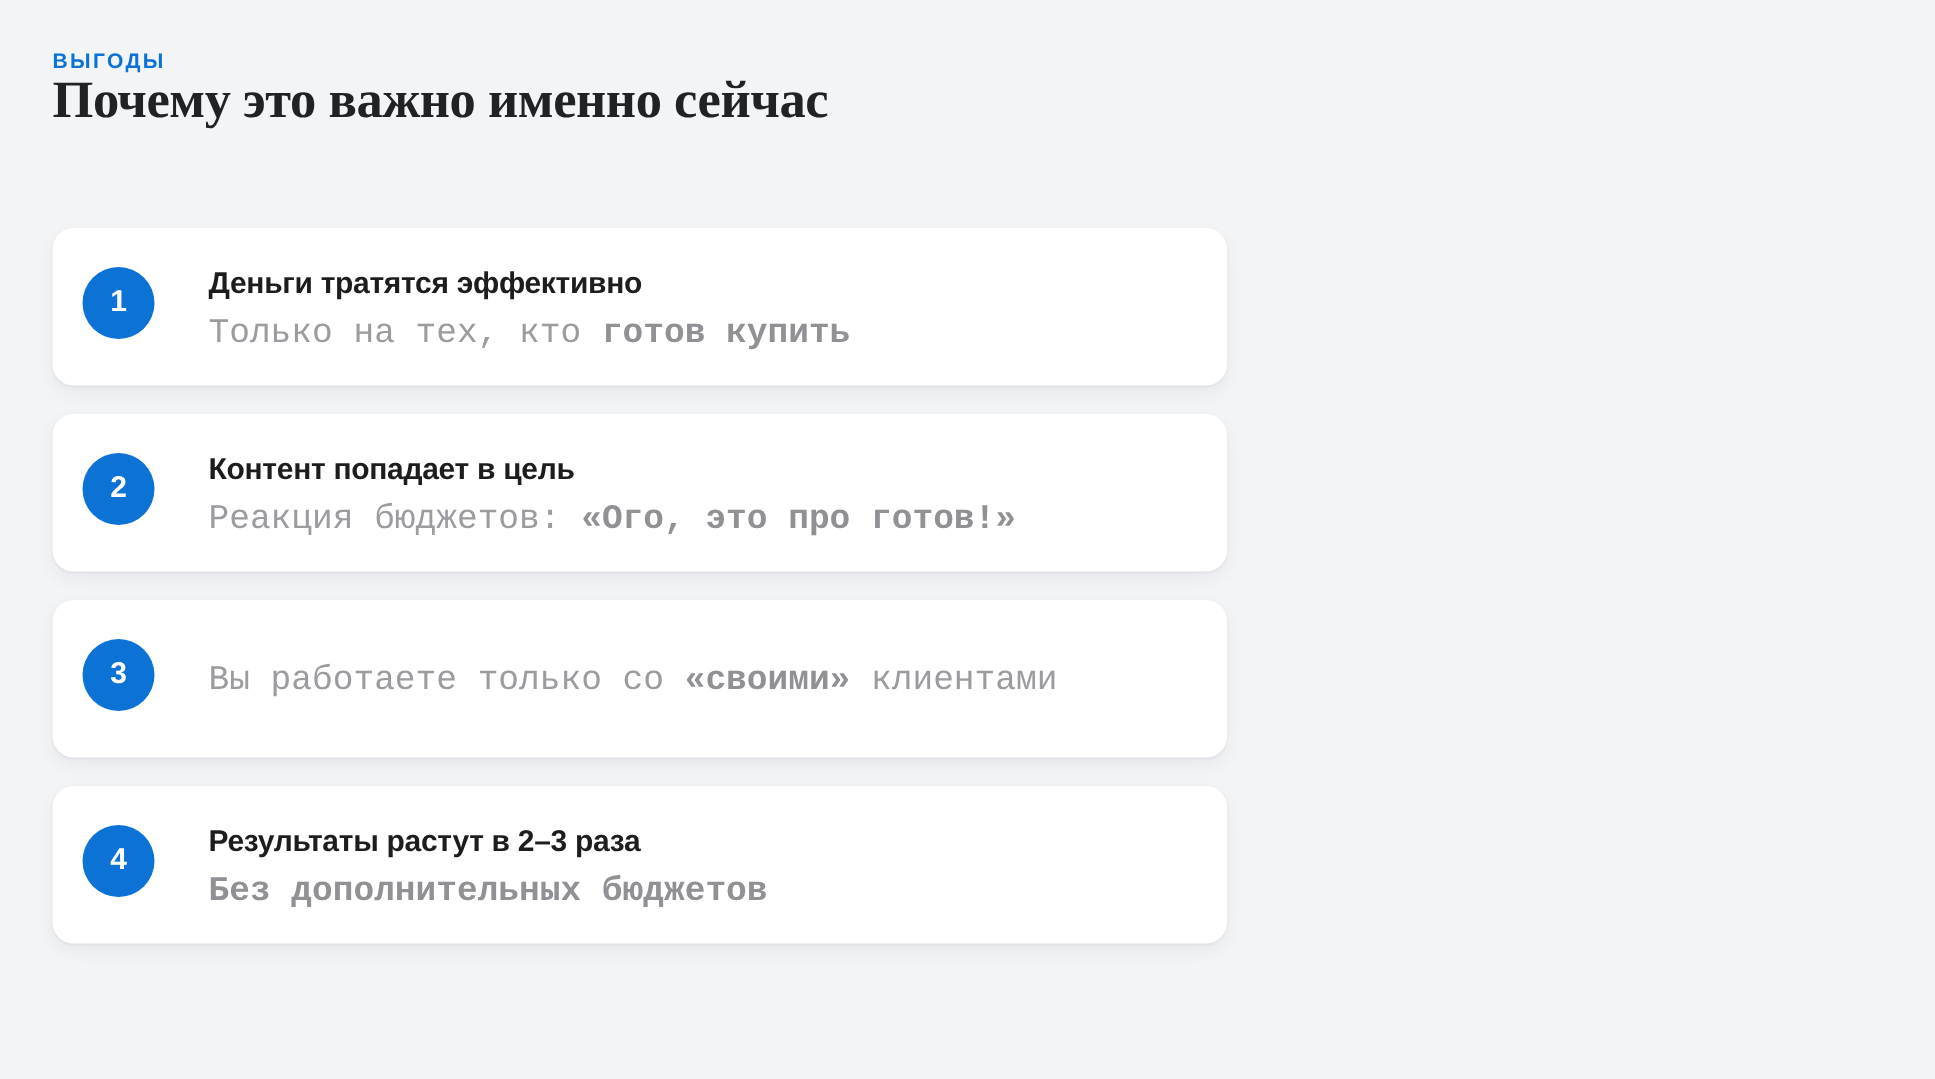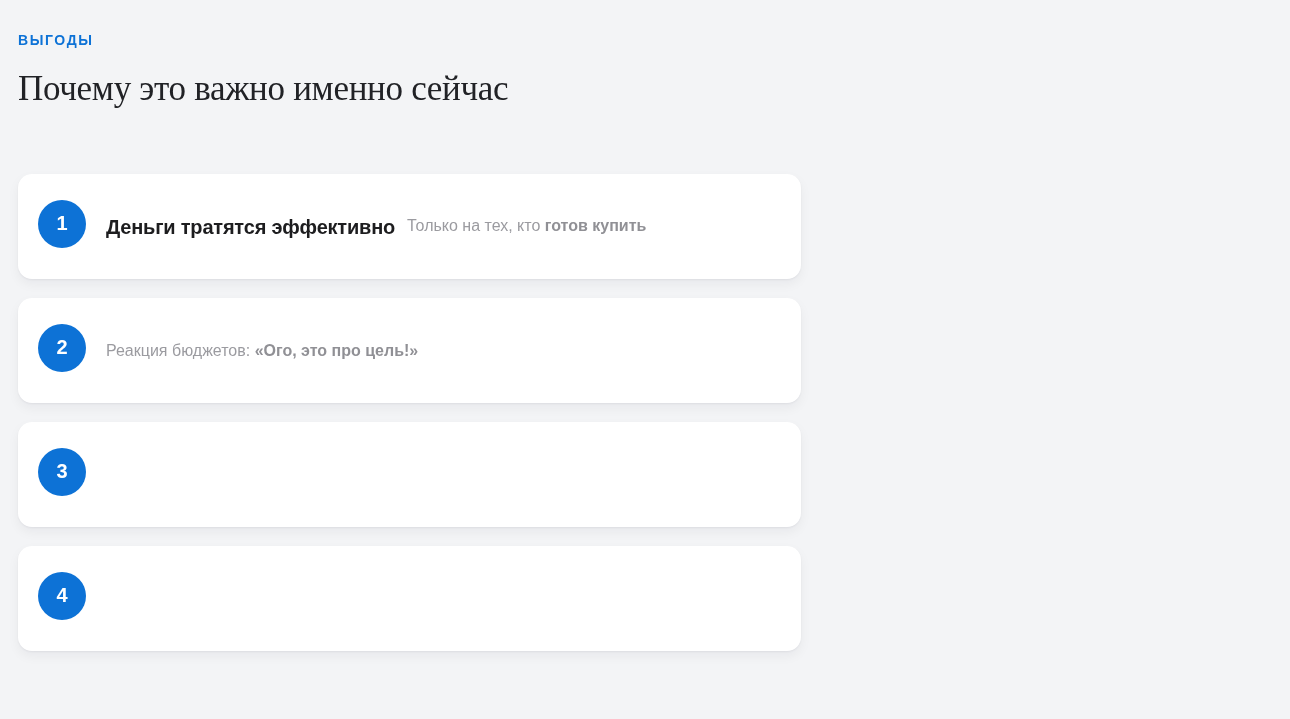--- a/index.html
+++ b/index.html
@@ -13,33 +13,32 @@
   }
   *{box-sizing:border-box;margin:0;padding:0;}
   html,body{width:1290px;height:719px;}
   body{
     background:var(--background);
     font-family:"Liberation Sans", sans-serif;
     overflow:hidden;
   }
   .page{
     width:1290px;height:719px;
-    padding:32px 0 0 18px;
+    padding:32px 0 0 35px;
   }
   .eyebrow{
     color:var(--accent);
     font-size:14px;
     font-weight:700;
     letter-spacing:1.6px;
     line-height:16px;
   }
   .page-title{
-    margin-top:22px;
     font-family:"Liberation Serif", serif;
-    font-weight:400;
+    font-weight:700;
     font-size:35px;
     line-height:38px;
     color:var(--heading);
     letter-spacing:-0.3px;
   }
   .benefits-list{
     margin-top:66px;
     display:flex;
     flex-direction:column;
     gap:19px;
@@ -61,36 +60,37 @@
     color:#ffffff;
     font-size:20px;
     font-weight:700;
     display:flex;
     align-items:center;
     justify-content:center;
     flex:0 0 48px;
     margin-top:-6px;
   }
   .card-text{
-    margin-left:20px;
+    margin-left:36px;
     display:flex;
-    flex-direction:row;
+    flex-direction:column;
     gap:12px;
   }
   .card-title{
     font-size:20px;
     font-weight:700;
     color:var(--title);
     letter-spacing:-0.2px;
     line-height:22px;
   }
   .card-desc{
-    font-size:16px;
+    font-size:23px;
     color:var(--muted);
     line-height:20px;
+    font-family:Liberation Mono, monospace;
   }
   .card-desc .desc-bold{
     font-weight:700;
     color:var(--muted-bold);
   }
 </style>
 </head>
 <body>
 
 <div class="page">
@@ -106,31 +106,37 @@
       <div class="card-title">Деньги тратятся эффективно</div>
       <div class="card-desc"><span>Только на тех, кто </span><span class="desc-bold">готов купить</span><span></span></div>
     </div>
   </div>
 
   <div class="card">
     <div class="num-circle">
       <span>2</span>
     </div>
     <div class="card-text">
-      <div class="card-desc"><span>Реакция бюджетов: </span><span class="desc-bold">«Ого, это про цель!»</span><span></span></div>
+      <div class="card-title">Контент попадает в цель</div>
+      <div class="card-desc"><span>Реакция бюджетов: </span><span class="desc-bold">«Ого, это про готов!»</span><span></span></div>
     </div>
   </div>
 
   <div class="card">
     <div class="num-circle">
       <span>3</span>
     </div>
     <div class="card-text">
+      <div class="card-desc"><span>Вы работаете только со </span><span class="desc-bold">«своими»</span><span> клиентами</span></div>
     </div>
   </div>
 
   <div class="card">
     <div class="num-circle">
       <span>4</span>
     </div>
+    <div class="card-text">
+      <div class="card-title">Результаты растут в 2–3 раза</div>
+      <div class="card-desc"><span></span><span class="desc-bold">Без дополнительных бюджетов</span><span></span></div>
+    </div>
   </div>
 </div>
 </div>
 
 </body></html>

